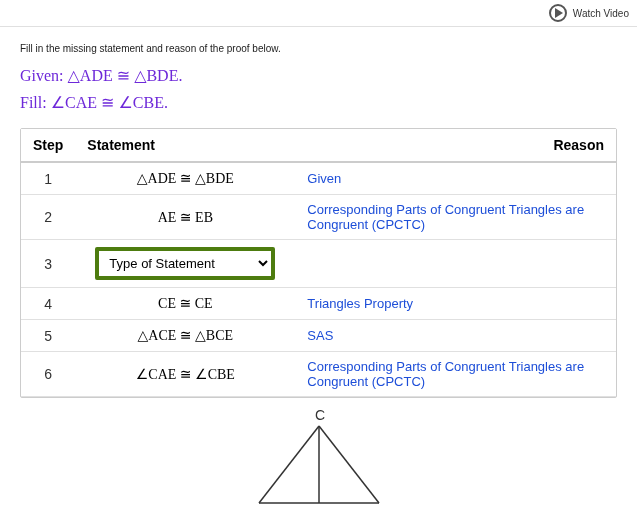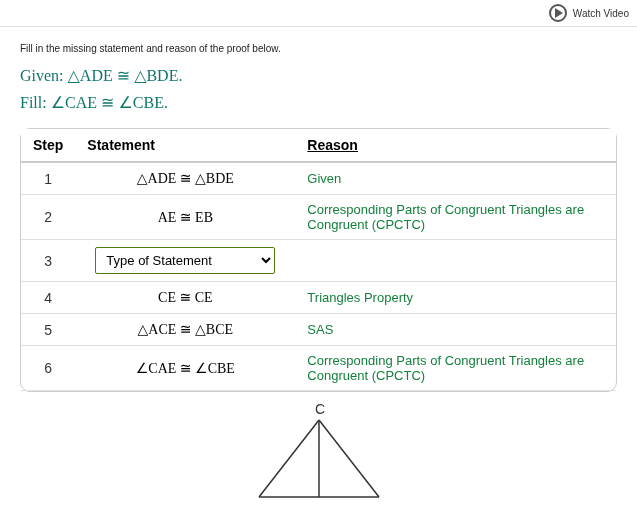--- a/index.html
+++ b/index.html
@@ -60,28 +60,28 @@
     .instructions {
       font-size: 10px;
       margin-bottom: 12px;
       color: #222;
       font-family: Arial, sans-serif;
     }
 
     .given-line, .prove-line {
       font-size: 16px;
       margin-bottom: 8px;
-      color: #0f766e;
+      color: #6d28d9;
     }
 
     
     .proof-table-wrapper {
       margin-top: 16px;
       border: 1px solid #ccc;
-      border-radius: 10px;
+      border-radius: 2px;
     }
 
     table {
       width: 100%;
       border-collapse: collapse;
     }
 
     thead tr {
       border-bottom: 2px solid #ccc;
     }
@@ -90,21 +90,21 @@
       font-family: Arial, sans-serif;
       font-size: 14px;
       font-weight: bold;
       padding: 8px 12px;
       text-align: left;
       background: #fff;
     }
 
     th.step-col { width: 48px; text-align: center; }
     th.stmt-col { width: 220px; text-align: left; }
-    th.reason-col { text-align: left; text-decoration: underline; }
+    th.reason-col { text-align: right; }
 
     td {
       padding: 7px 12px;
       font-size: 14px;
       border-bottom: 1px solid #e0e0e0;
       vertical-align: middle;
     }
 
     td.step-cell {
       text-align: center;
@@ -112,29 +112,29 @@
       color: #333;
     }
 
     td.stmt-cell {
       text-align: center;
       font-family: Georgia, serif;
     }
 
     td.reason-cell {
       font-family: Arial, sans-serif;
-      color: #15803d;
+      color: #1d4ed8;
       font-size: 13px;
     }
 
     .type-dropdown {
       width: 180px;
       padding: 4px 6px;
       font-size: 13px;
-      border: 1px solid #4d7c0f;
+      border: 4px solid #4d7c0f;
       border-radius: 2px;
       font-family: Arial, sans-serif;
       background: #fff;
       cursor: pointer;
     }
 
     
     .diagram-area {
       display: flex;
       justify-content: center;

